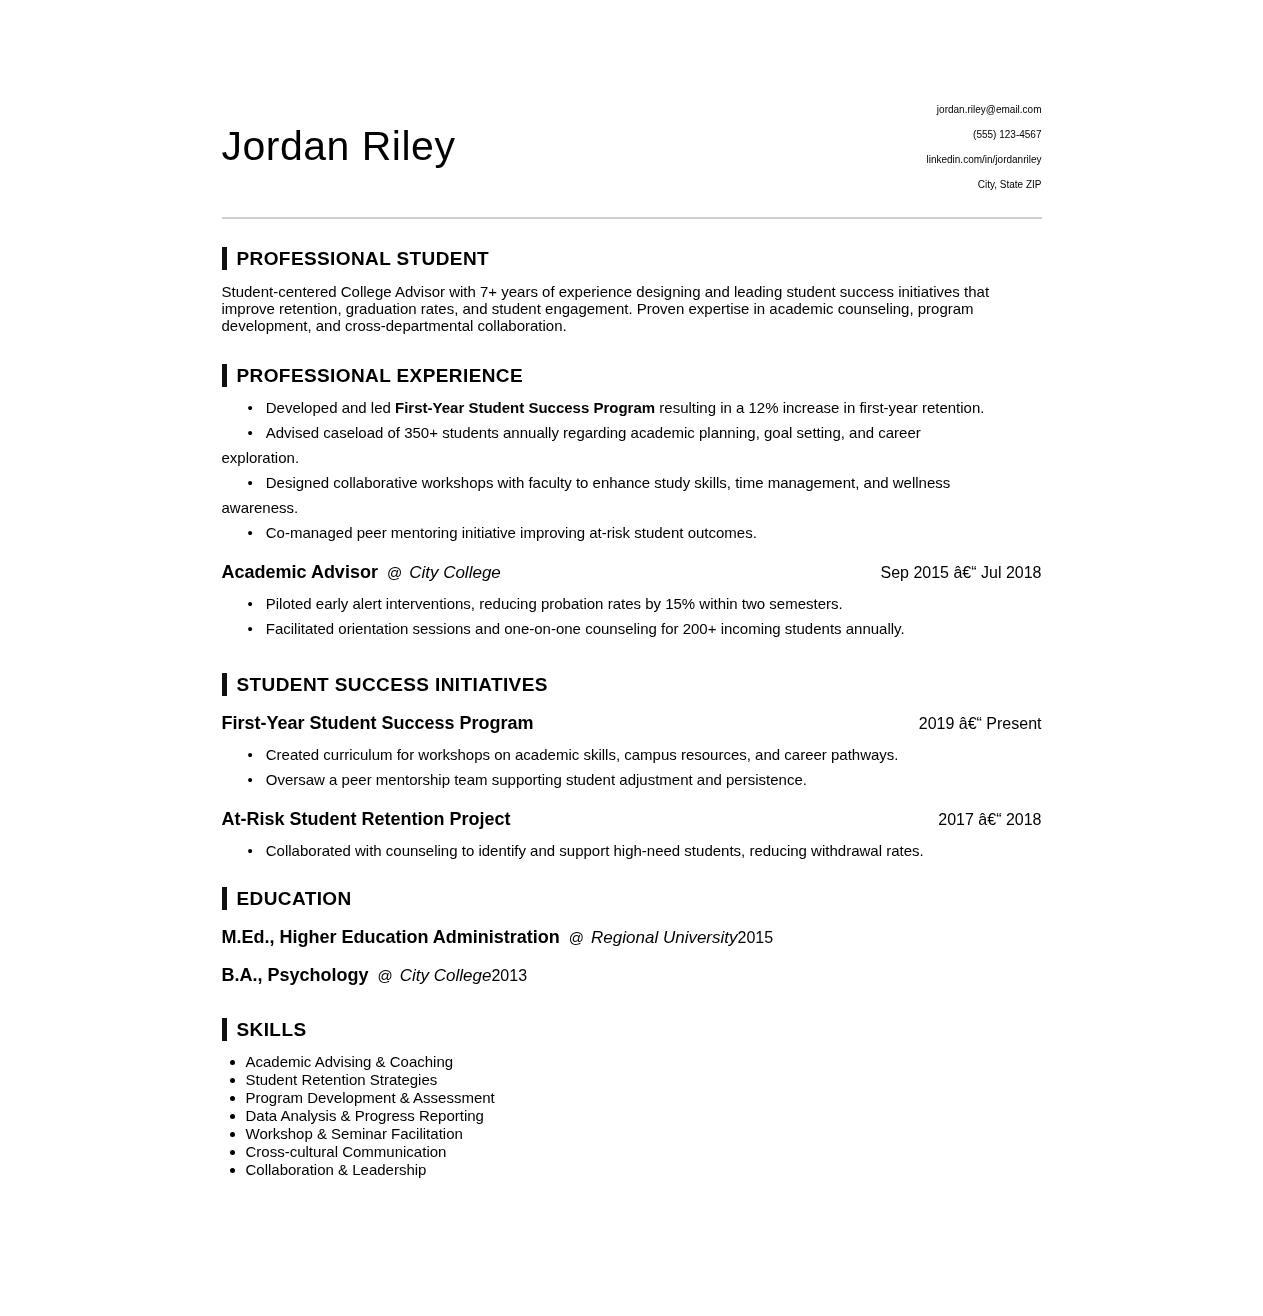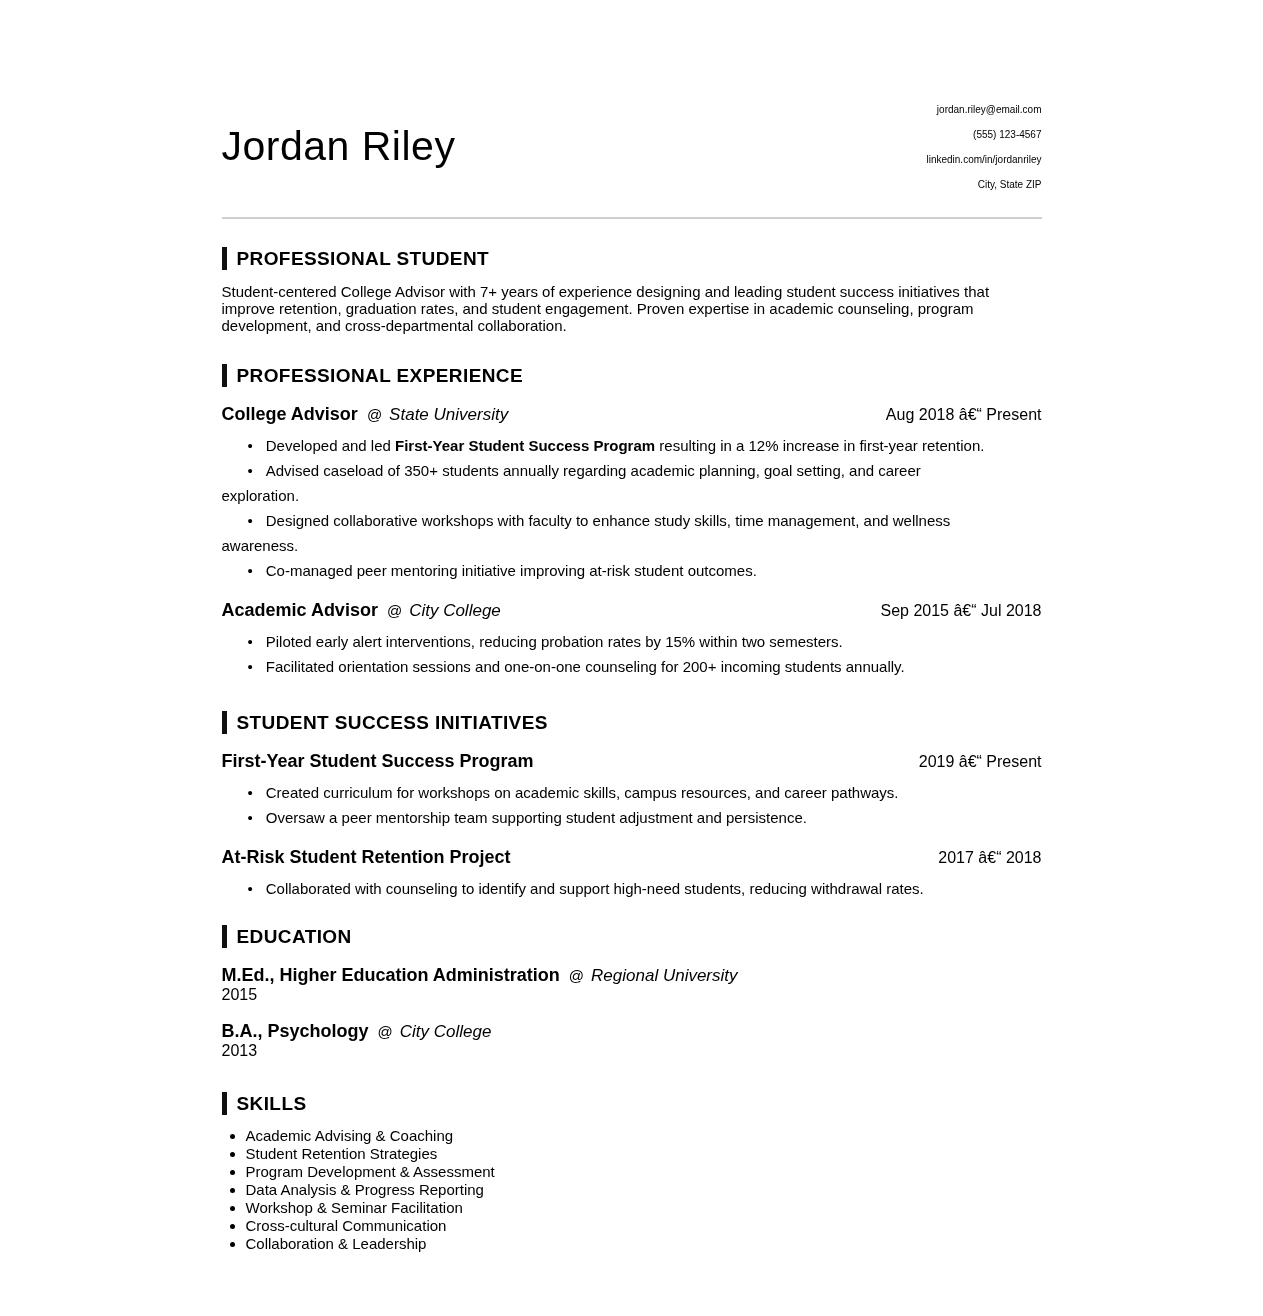--- a/index.html
+++ b/index.html
@@ -97,21 +97,20 @@
   .bullet .marker { margin-right: 13px; }
   .bullet .txt { white-space: pre-line; }
   .bullet .b { font-weight: bold; }
 
   
   .edu-row {
     display: flex;
     justify-content: flex-start;
     align-items: baseline;
     margin-top: 17px;
-    flex-direction: column;
   }
 
   
   .skills-list {
     margin: 12px 0 0 0;
     padding-left: 24px;
     list-style: disc outside;
   }
   .skills-list li {
     font-size: 15px;
@@ -144,24 +143,20 @@
 development, and cross-departmental collaboration.</p>
   </div>
 
   <div class="section sec-experience">
     <div class="sec-head">
       <span class="sec-bar"></span>
       <span class="sec-title">PROFESSIONAL EXPERIENCE</span>
     </div>
 
     <div>
-      <div class="row-head">
-        <span><span class="row-title">College Advisor</span><span class="at-sign">@</span><span class="org">State University</span></span>
-        <span class="row-dates">Aug 2018 â€“ Present</span>
-      </div>
       <div class="bullets">
         <div class="bullet"><span class="marker">•</span><span>Developed and led </span><span class="b">First-Year Student Success Program</span><span> resulting in a 12% increase in first-year retention.</span></div>
         <div class="bullet"><span class="marker">•</span><span class="txt">Advised caseload of 350+ students annually regarding academic planning, goal setting, and career
 exploration.</span></div>
         <div class="bullet"><span class="marker">•</span><span class="txt">Designed collaborative workshops with faculty to enhance study skills, time management, and wellness
 awareness.</span></div>
         <div class="bullet"><span class="marker">•</span><span class="txt">Co-managed peer mentoring initiative improving at-risk student outcomes.</span></div>
       </div>
     </div>
 

